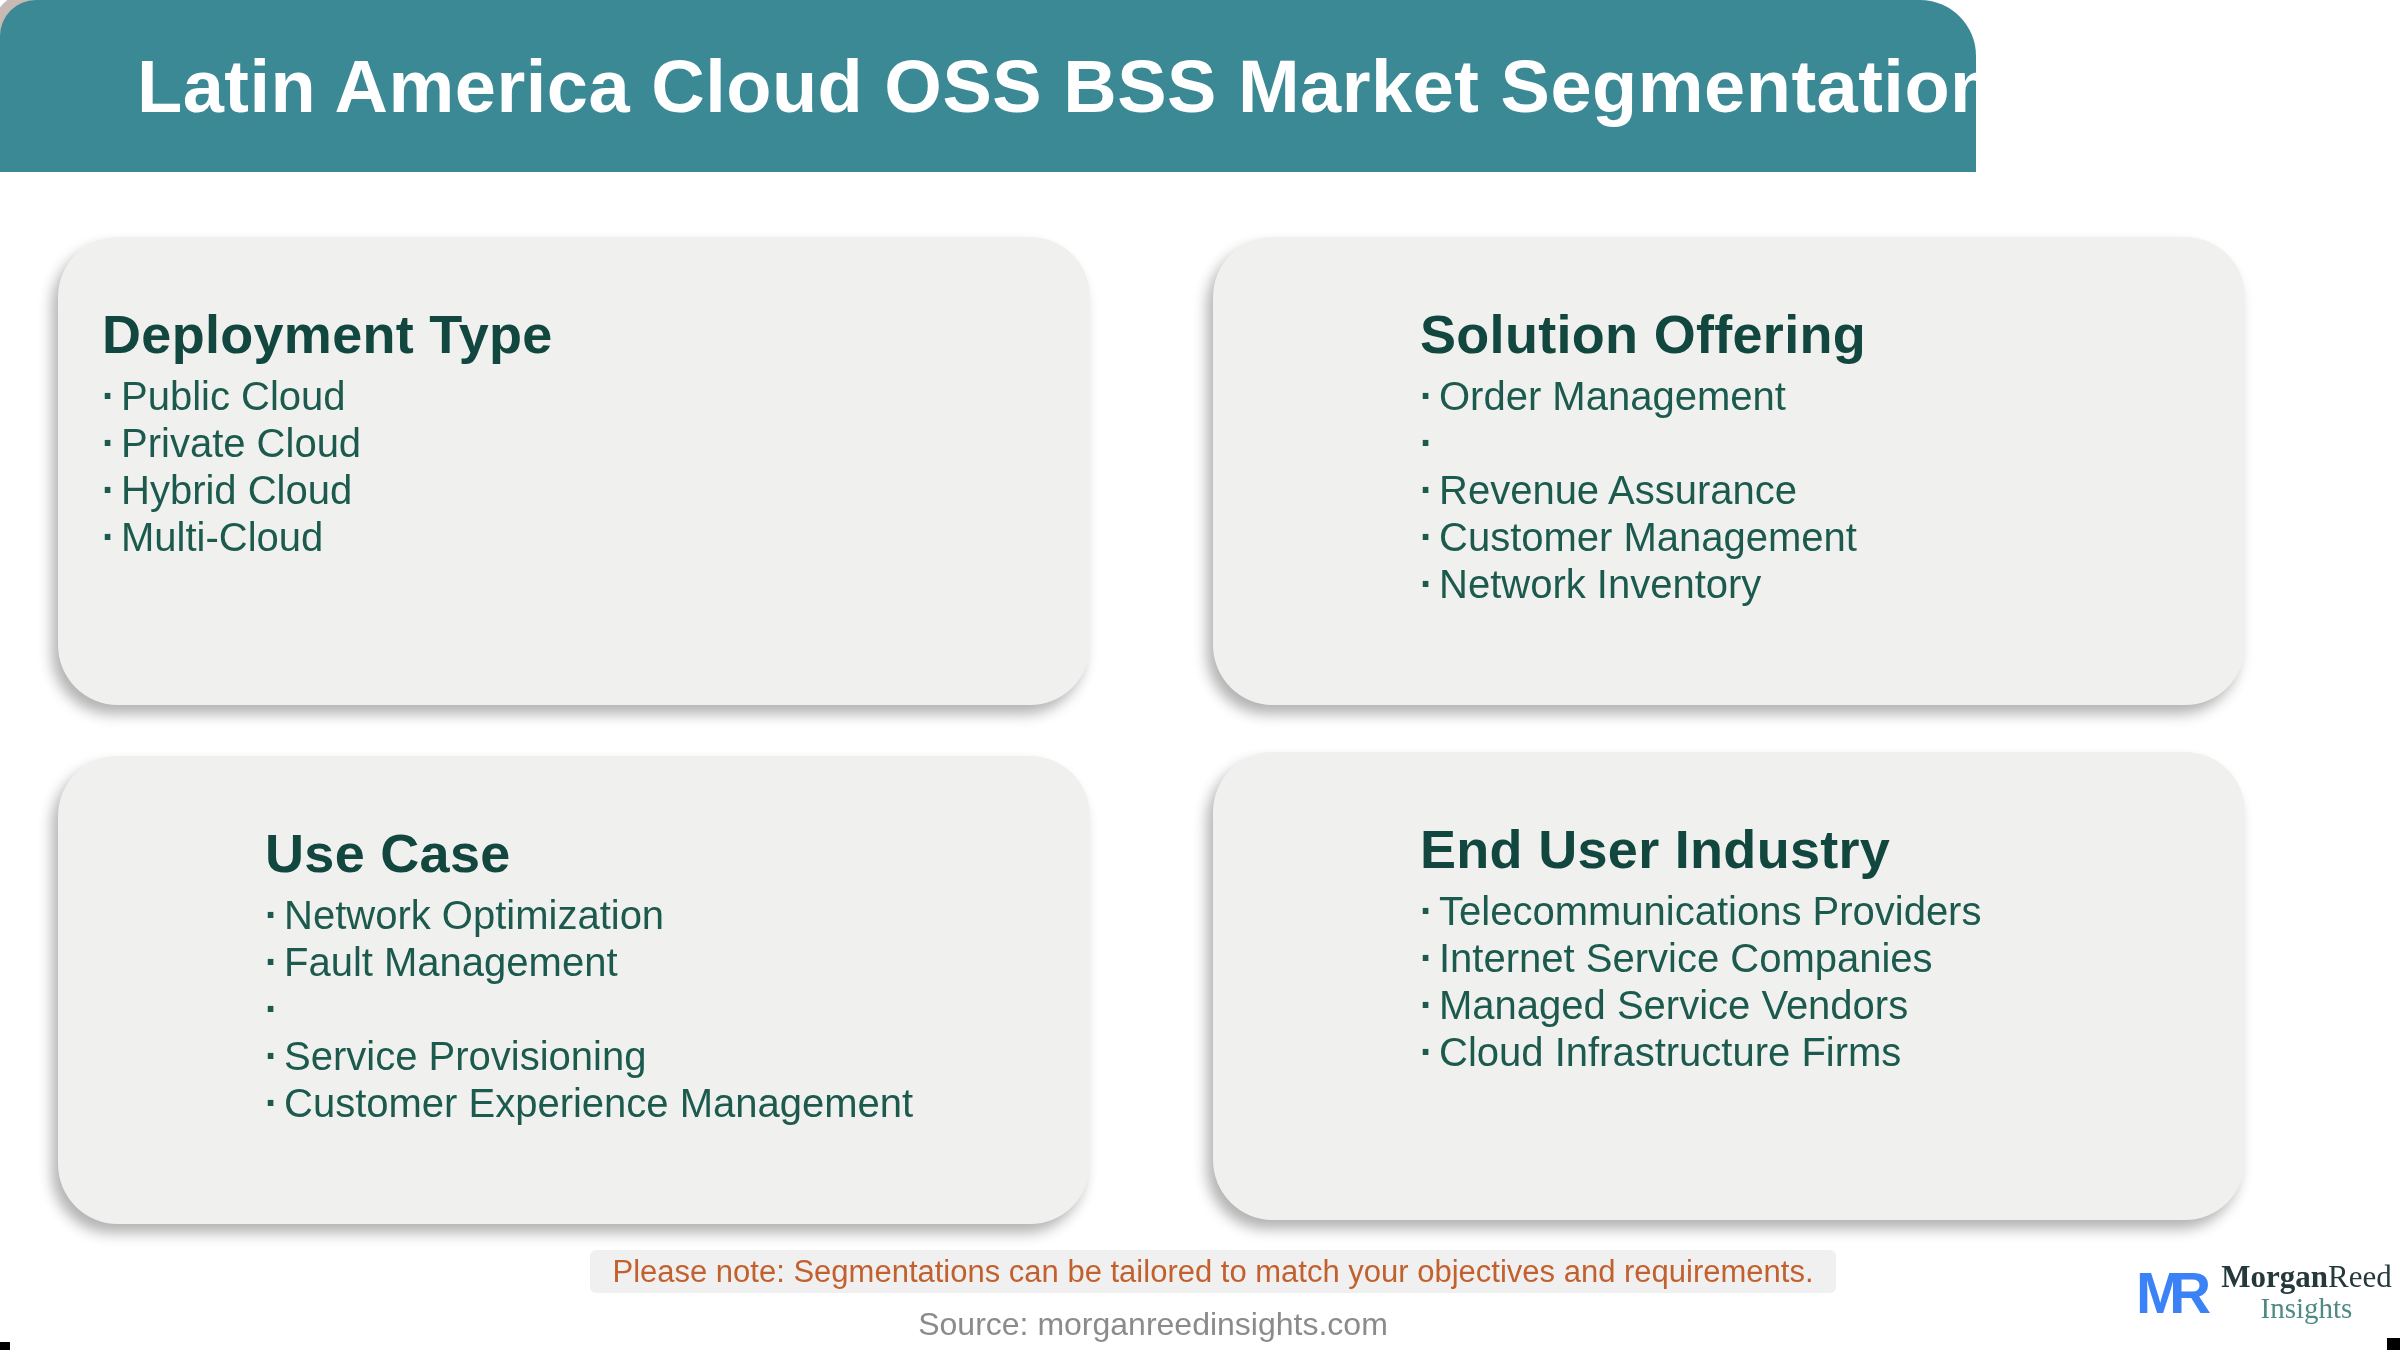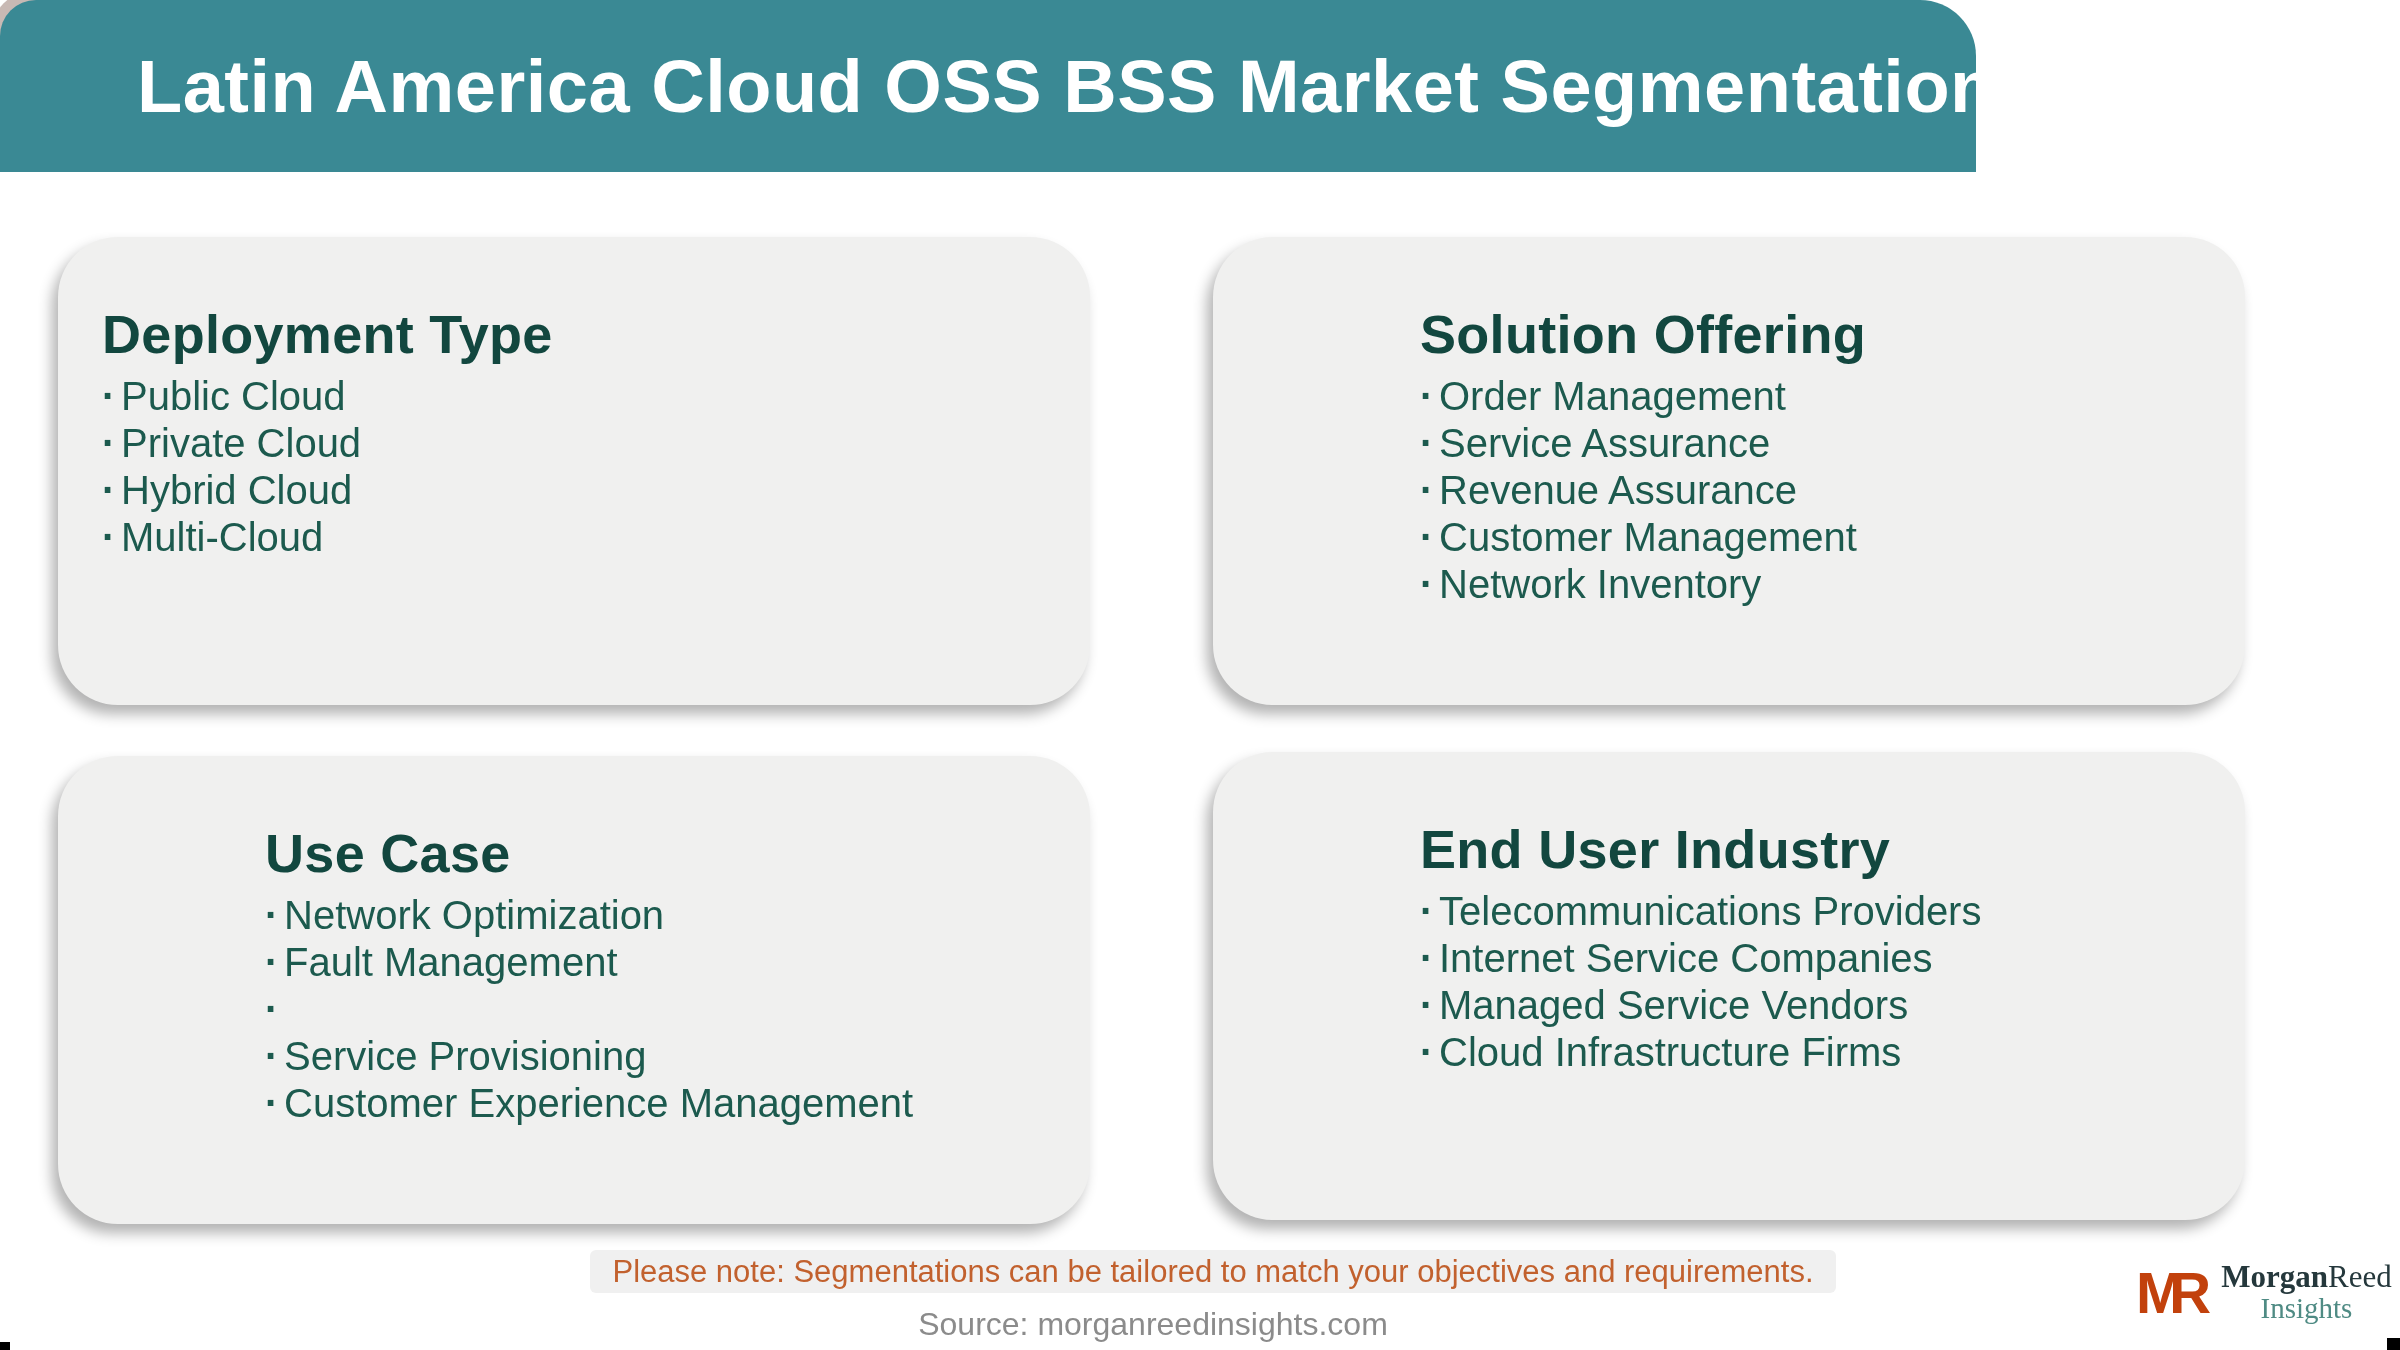--- a/index.html
+++ b/index.html
@@ -66,21 +66,21 @@
     font-size:32px; color:#8B8B8B; white-space:nowrap;
   }
 
   
   .logo {
     position:absolute; left:2136px; top:1266px; height:54px;
     display:flex; align-items:center;
   }
   .monogram {
     font-family:"Liberation Sans", sans-serif;
-    font-size:58px; font-weight:bold; color:#c2410c;
+    font-size:58px; font-weight:bold; color:#3b82f6;
     letter-spacing:-15px; padding-right:15px; line-height:1;
   }
   .logo-text { margin-left:10px; display:flex; flex-direction:column;text-align:center; }
   .logo-name {
     font-family:"Liberation Serif", serif; font-size:31px; line-height:1.05;
     color:#25383C; white-space:nowrap;
   }
   .logo-name .bold { font-weight:bold; }
   .logo-tagline {
     font-family:"Liberation Serif", serif; font-size:29px; line-height:1.1;
@@ -124,21 +124,20 @@
 
 <div class="card c2">
   <h2>Solution Offering</h2>
   <div class="card-list">
       <div class="li">
         <span class="dot">·</span>
         <span class="txt">Order Management</span>
       </div>
       <div class="li">
         <span class="dot">·</span>
-        <span class="txt">Service Assurance</span>
       </div>
       <div class="li">
         <span class="dot">·</span>
         <span class="txt">Revenue Assurance</span>
       </div>
       <div class="li">
         <span class="dot">·</span>
         <span class="txt">Customer Management</span>
       </div>
       <div class="li">

